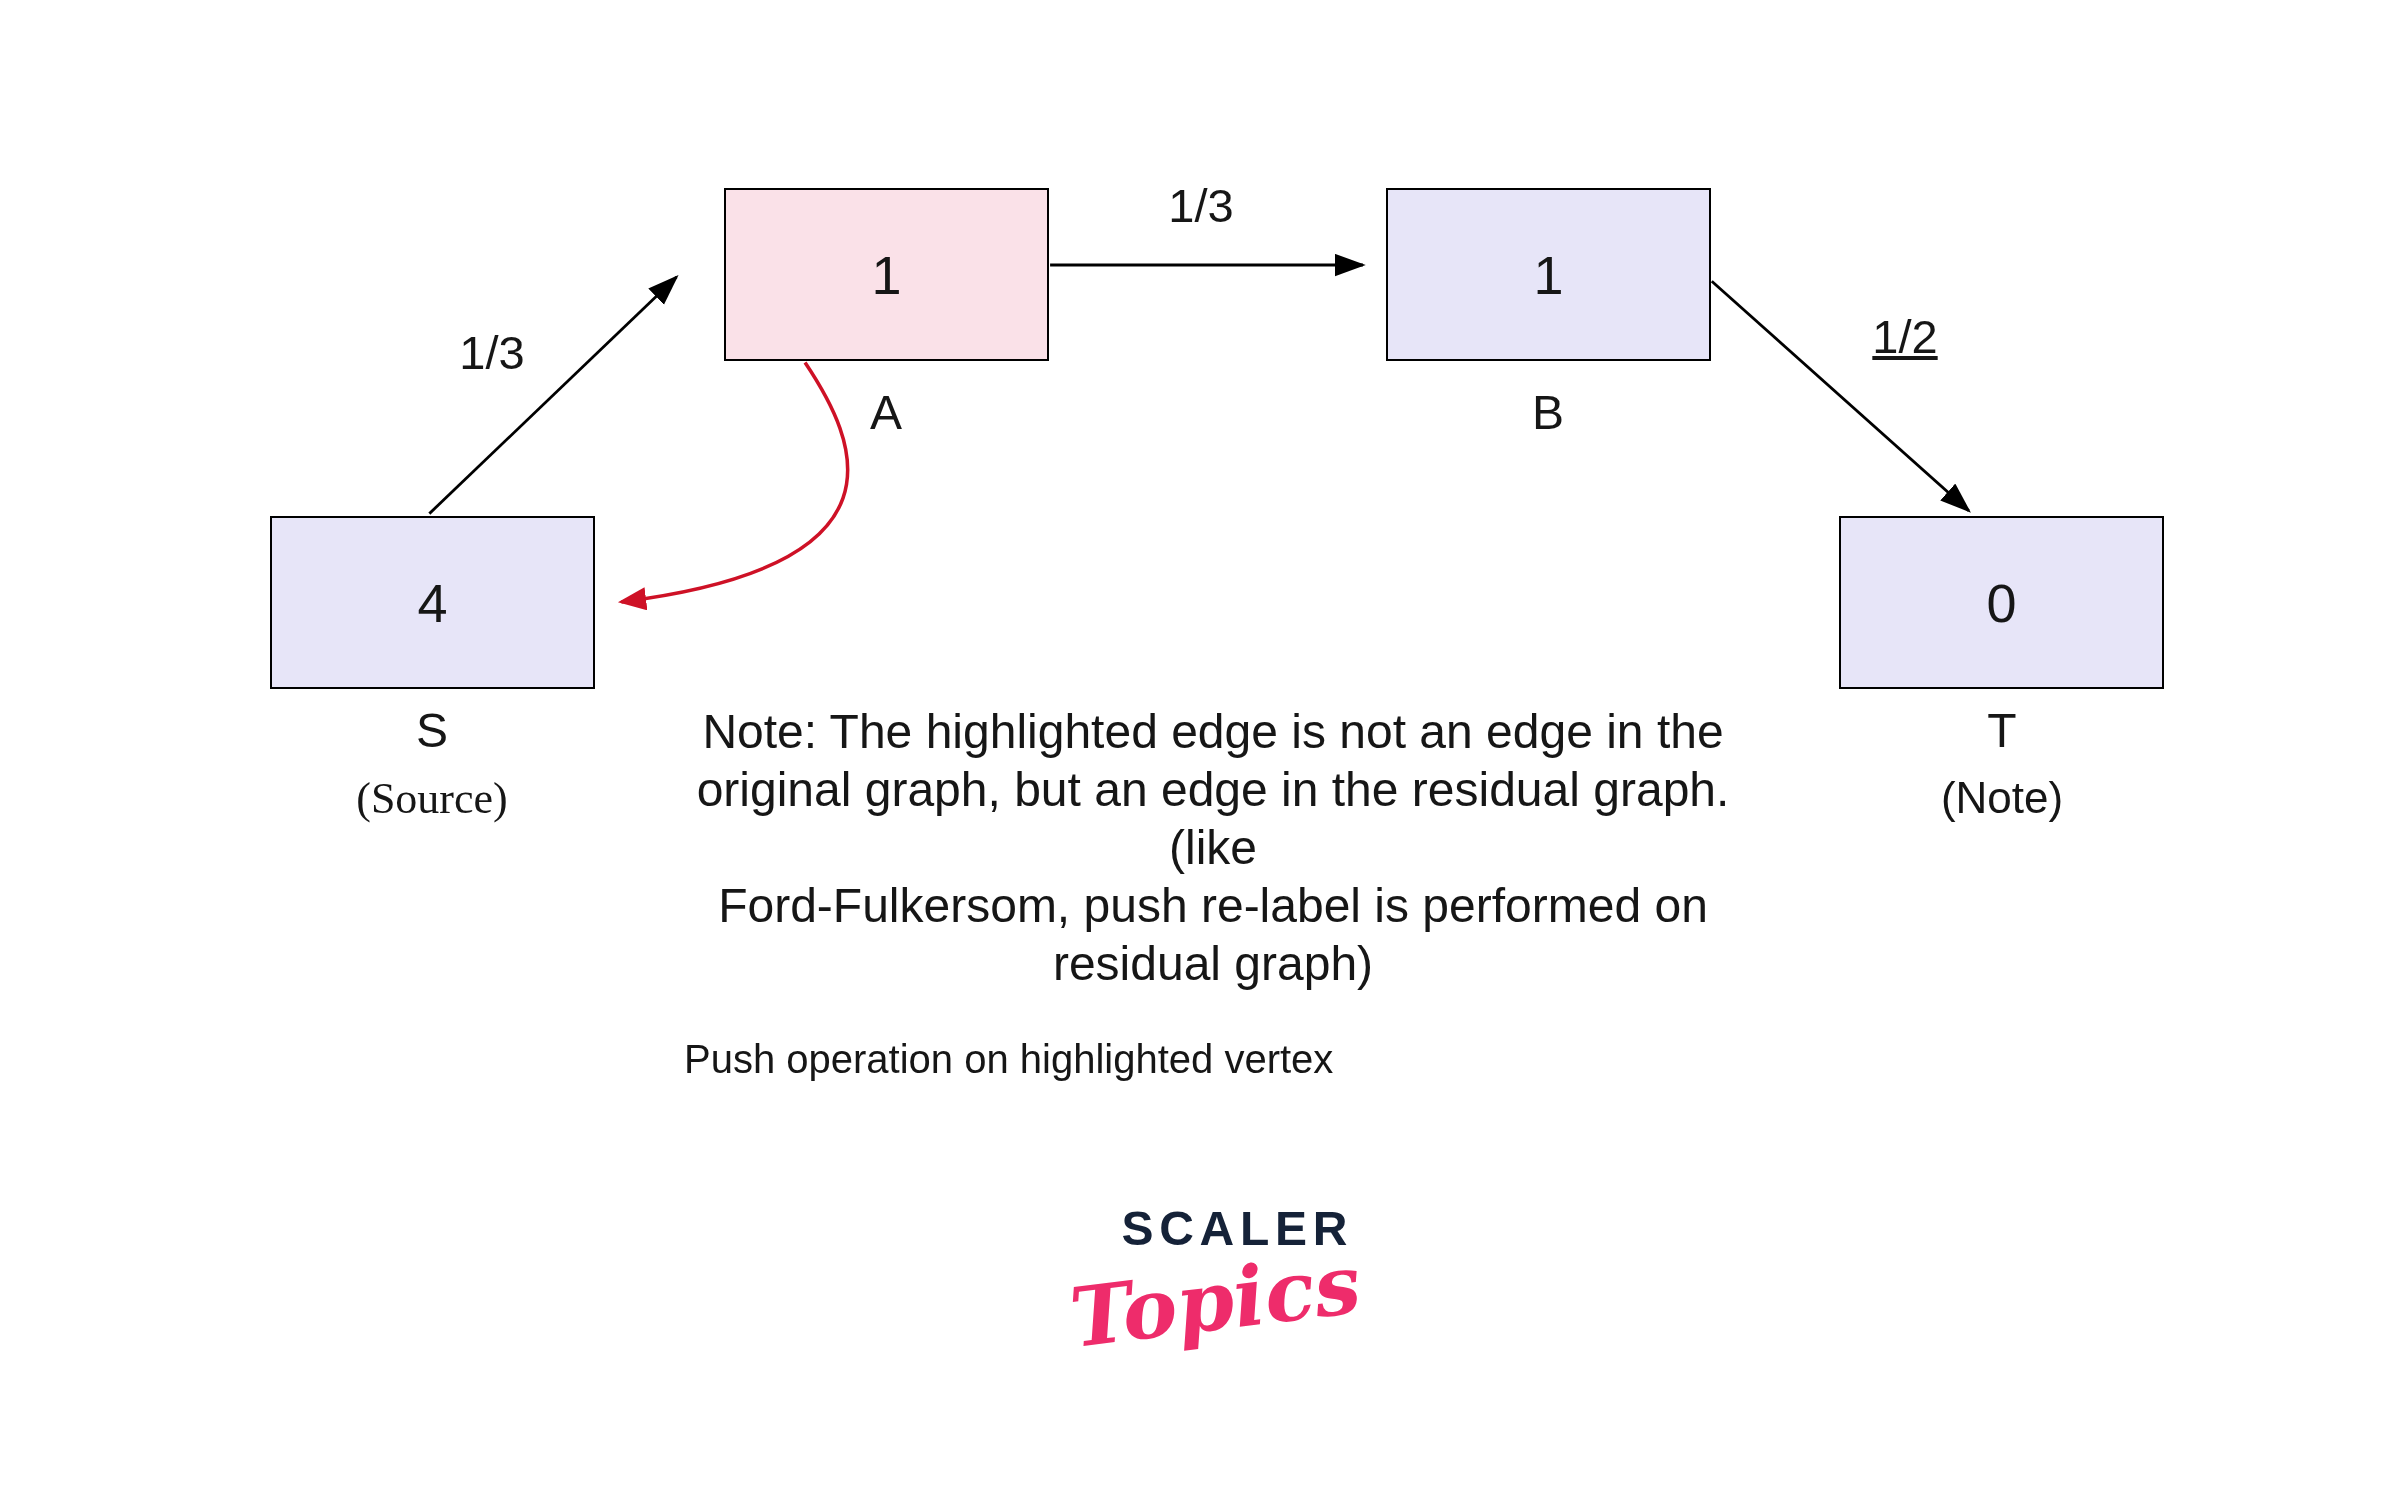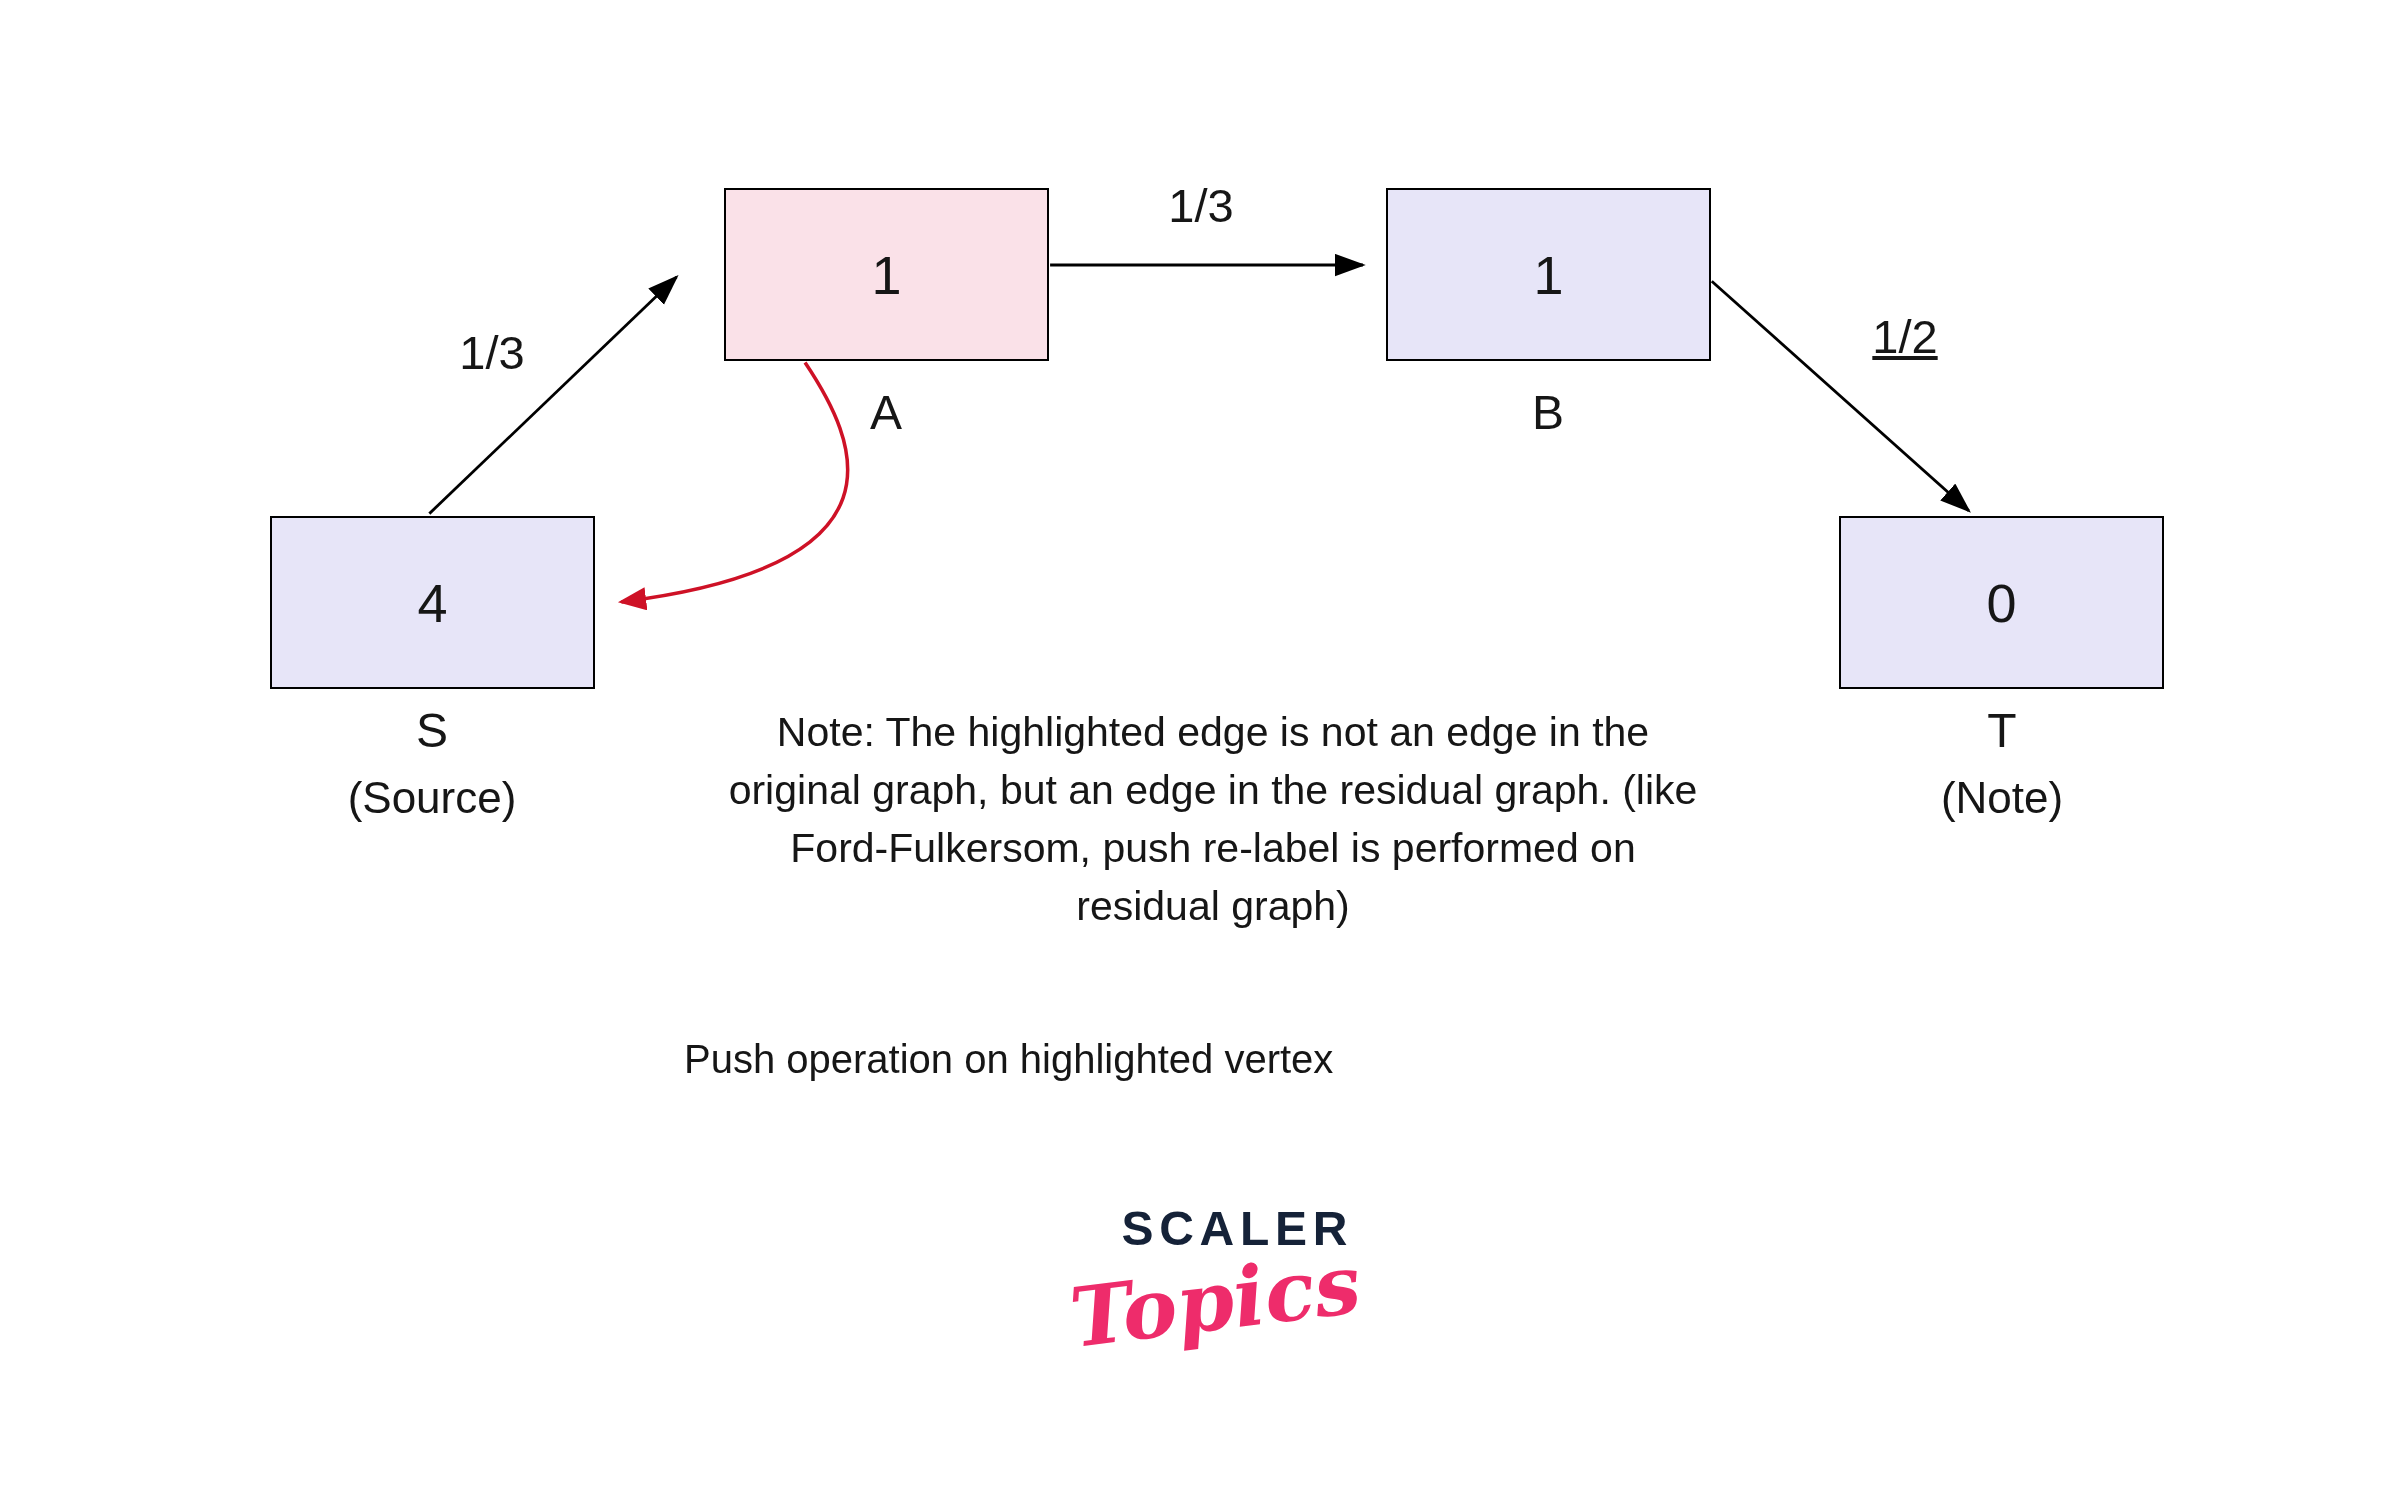--- a/index.html
+++ b/index.html
@@ -68,21 +68,21 @@
   }
   .edge-label {
     font-size: 47px;
   }
   .note-block {
     position: absolute;
     left: 648px;
     top: 703px;
     width: 1130px;
     text-align: center;
-    font-size: 41px;
+    font-size: 48px;
     line-height: 58px;
     color: var(--ink, #161616);
   }
   .caption {
     position: absolute;
     left: 684px;
     top: 1037px;
     width: 1059px;
     text-align: left;
     font-size: 40px;
@@ -143,21 +143,21 @@
 
   <div class="node" style="left:1386px; top:188px;">
     <span class="node-value">1</span>
   </div>
   <div class="diagram-text" style="left:1548px; top:385px;">B</div>
 
   <div class="node" style="left:270px; top:516px;">
     <span class="node-value">4</span>
   </div>
   <div class="diagram-text" style="left:432px; top:703px;">S</div>
-  <div class="diagram-text sub-label" style="left:432px; top:773px;">(Source)</div>
+  <div class="diagram-text sub-label" style="left:432px; top:773px;font-family:Liberation Serif, serif;">(Source)</div>
 
   <div class="node" style="left:1839px; top:516px;">
     <span class="node-value">0</span>
   </div>
   <div class="diagram-text" style="left:2002px; top:703px;">T</div>
   <div class="diagram-text sub-label" style="left:2002px; top:773px;">(Note)</div>
 
   <div class="diagram-text edge-label" style="left:492px; top:325px;text-align:center;">1/3</div>
   <div class="diagram-text edge-label" style="left:1201px; top:178px;">1/3</div>
   <div class="diagram-text edge-label" style="left:1905px; top:309px;text-decoration:underline;">1/2</div>

